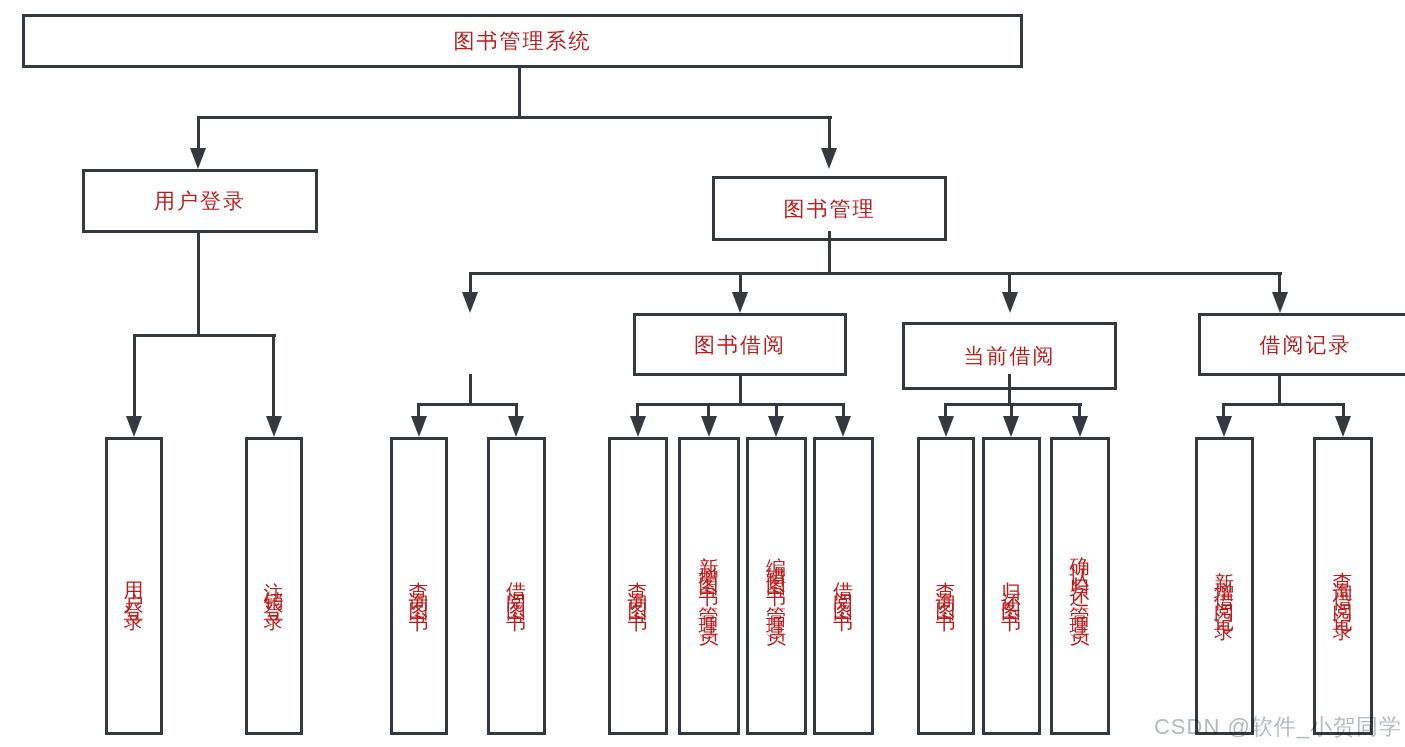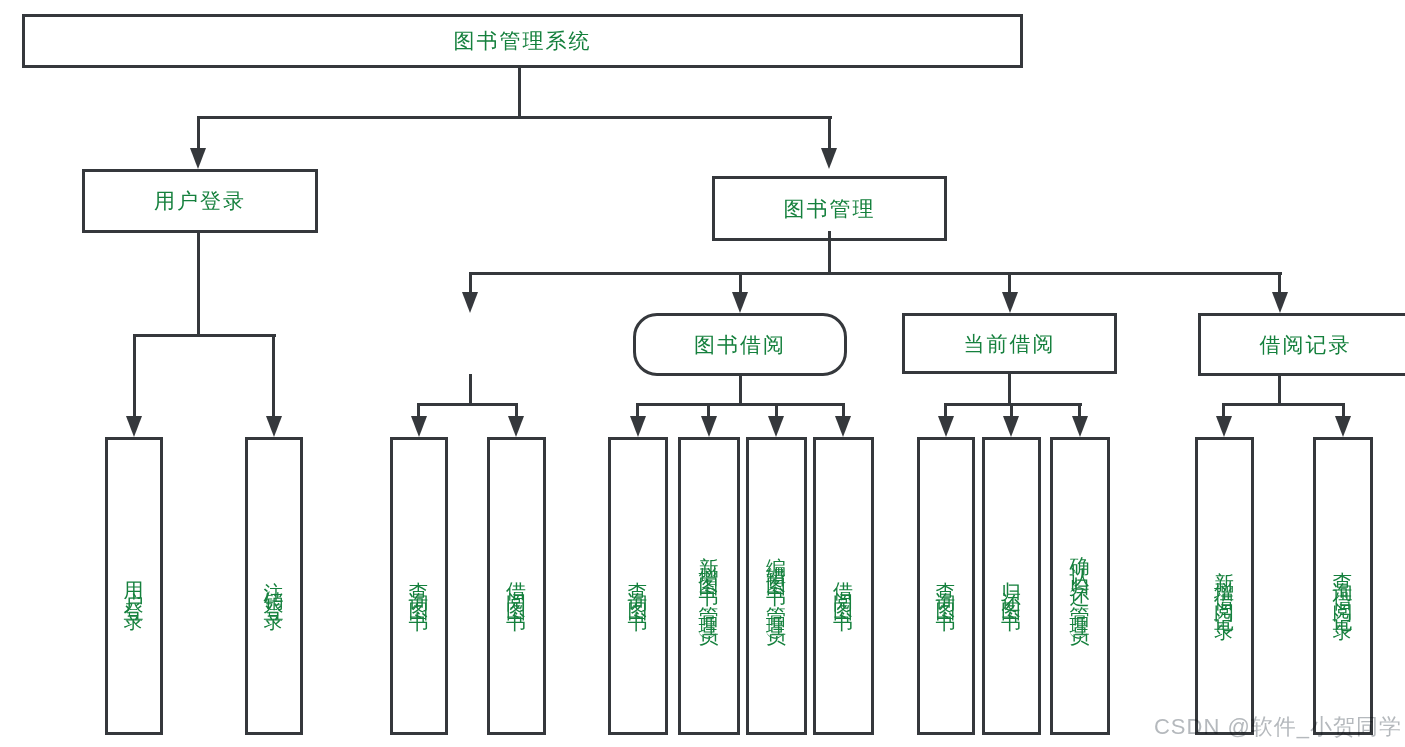--- a/index.html
+++ b/index.html
@@ -3,21 +3,21 @@
 <meta charset="utf-8">
 <style>
   html,body{margin:0;padding:0;background:#fff;}
   .canvas{
     position:relative;width:1405px;height:747px;background:#ffffff;overflow:hidden;
     font-family:"Liberation Sans","DejaVu Sans",sans-serif;
   }
   .box{
     position:absolute;box-sizing:border-box;border:3px solid #35383c;background:#ffffff;
     display:flex;align-items:center;justify-content:center;
-    color:#15803d;font-size:21px;letter-spacing:2px;white-space:nowrap;
+    color:#b91c1c;font-size:21px;letter-spacing:2px;white-space:nowrap;
   }
   .vbox{
     writing-mode:vertical-rl;text-orientation:mixed;
     font-size:20px;letter-spacing:10px;line-height:1;
   }
   .hline{position:absolute;height:3px;background:#35383c;}
   .vline{position:absolute;width:3px;background:#35383c;}
   .arrow{
     position:absolute;width:0;height:0;
     border-left:8px solid transparent;border-right:8px solid transparent;
@@ -56,22 +56,22 @@
   <div class="hline" style="left:469px;top:272px;width:813px;"></div>
   <div class="vline" style="left:469px;top:272px;height:24px;"></div>
   <div class="arrow" style="left:462px;top:292px;"></div>
   <div class="vline" style="left:739px;top:272px;height:24px;"></div>
   <div class="arrow" style="left:732px;top:292px;"></div>
   <div class="vline" style="left:1008px;top:272px;height:24px;"></div>
   <div class="arrow" style="left:1002px;top:292px;"></div>
   <div class="vline" style="left:1278px;top:272px;height:24px;"></div>
   <div class="arrow" style="left:1272px;top:292px;"></div>
 
-  <div class="box" style="left:633px;top:313px;width:214px;height:63px;border-radius:24px;">图书借阅</div>
-  <div class="box" style="left:902px;top:313px;width:215px;height:61px;text-align:right;">当前借阅</div>
+  <div class="box" style="left:633px;top:313px;width:214px;height:63px;">图书借阅</div>
+  <div class="box" style="left:902px;top:322px;width:215px;height:68px;text-align:right;">当前借阅</div>
   <div class="box" style="left:1172px;top:313px;width:215px;height:63px;margin-left:26px;">借阅记录</div>
 
   <div class="vline" style="left:469px;top:374px;height:32px;"></div>
   <div class="vline" style="left:739px;top:374px;height:32px;"></div>
   <div class="vline" style="left:1008px;top:374px;height:32px;"></div>
   <div class="vline" style="left:1278px;top:374px;height:32px;"></div>
 
   <div class="hline" style="left:418px;top:403px;width:100px;"></div>
   <div class="hline" style="left:637px;top:403px;width:208px;"></div>
   <div class="hline" style="left:945px;top:403px;width:137px;"></div>

